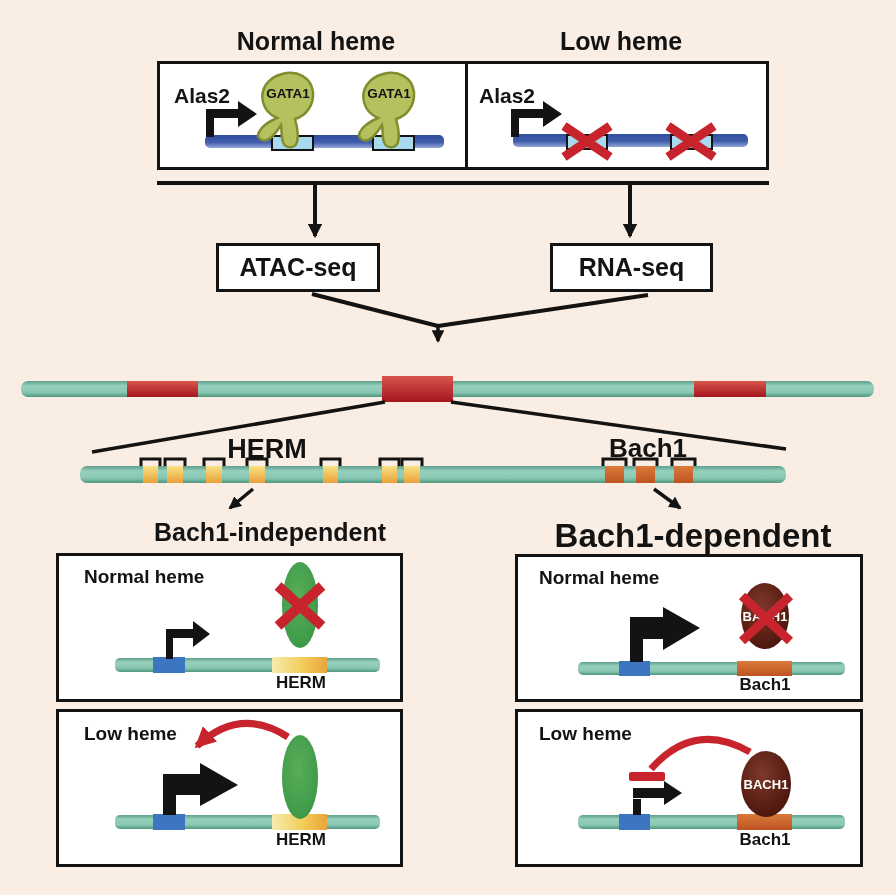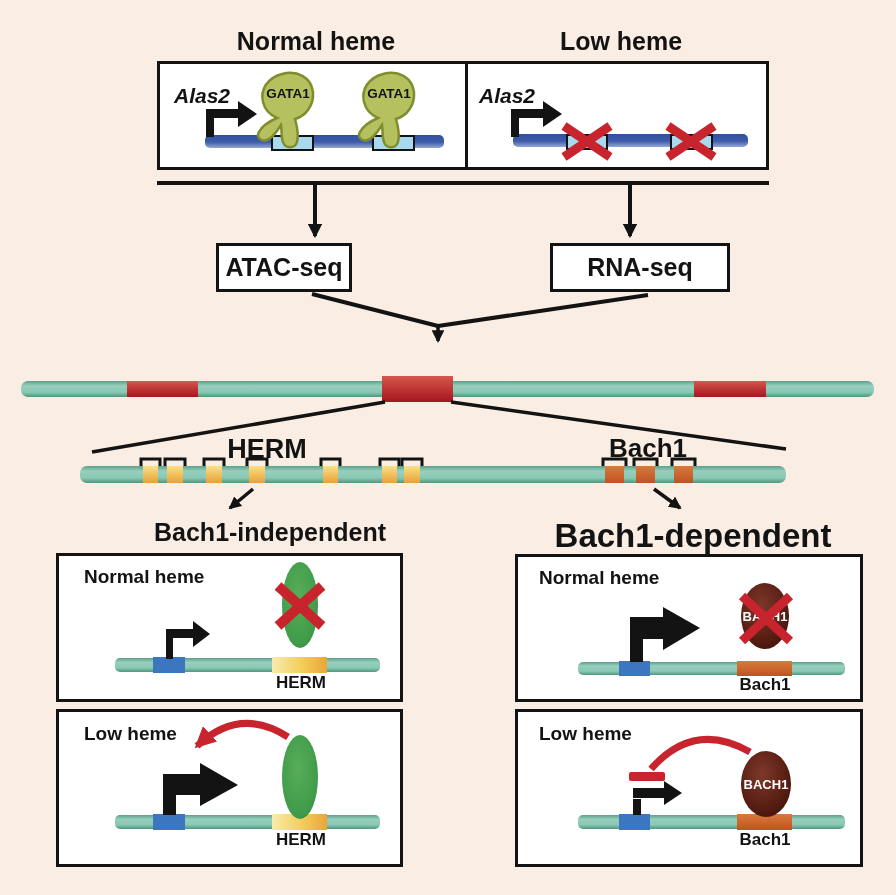--- a/index.html
+++ b/index.html
@@ -17,43 +17,43 @@
     border:3px solid var(--ink,#131313);
   }
   .lbl{
     position:absolute;
     font-weight:bold;
     color:var(--ink,#131313);
     white-space:nowrap;
     line-height:1.05;
   }
   .cx{transform:translateX(-50%);}
-  .it{font-style:italic;}
+  .it{}
   .seqbox{
     position:absolute;
     box-sizing:border-box;
     background:#ffffff;
     border:3px solid var(--ink,#131313);
     display:flex;align-items:center;justify-content:center;
     font-weight:bold;font-size:25px;color:var(--ink,#131313);
   }
   svg.overlay{position:absolute;left:0;top:0;}
 </style>
 </head>
 <body>
 
 <div class="stage">
 
   <div class="panel" style="left:157px;top:61px;width:311px;height:109px;"></div>
   <div class="panel" style="left:465px;top:61px;width:304px;height:109px;"></div>
 
-  <div class="seqbox" style="left:216px;top:243px;width:136px;height:49px;">
+  <div class="seqbox" style="left:216px;top:243px;width:164px;height:49px;">
     <span>ATAC-seq</span>
   </div>
-  <div class="seqbox" style="left:550px;top:243px;width:180px;height:49px;text-align:right;">
+  <div class="seqbox" style="left:550px;top:243px;width:163px;height:49px;text-align:right;">
     <span>RNA-seq</span>
   </div>
 
   <div class="panel" style="left:56px;top:553px;width:347px;height:149px;"></div>
   <div class="panel" style="left:56px;top:709px;width:347px;height:158px;"></div>
   <div class="panel" style="left:515px;top:554px;width:348px;height:148px;"></div>
   <div class="panel" style="left:515px;top:709px;width:348px;height:158px;"></div>
 
   <svg class="overlay" width="896" height="895" viewBox="0 0 896 895">
     <defs>

